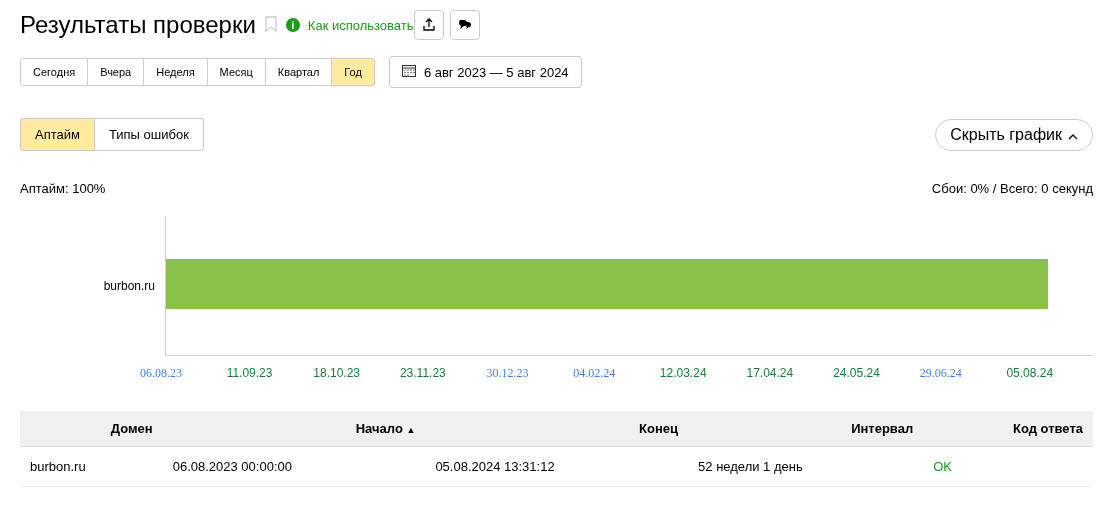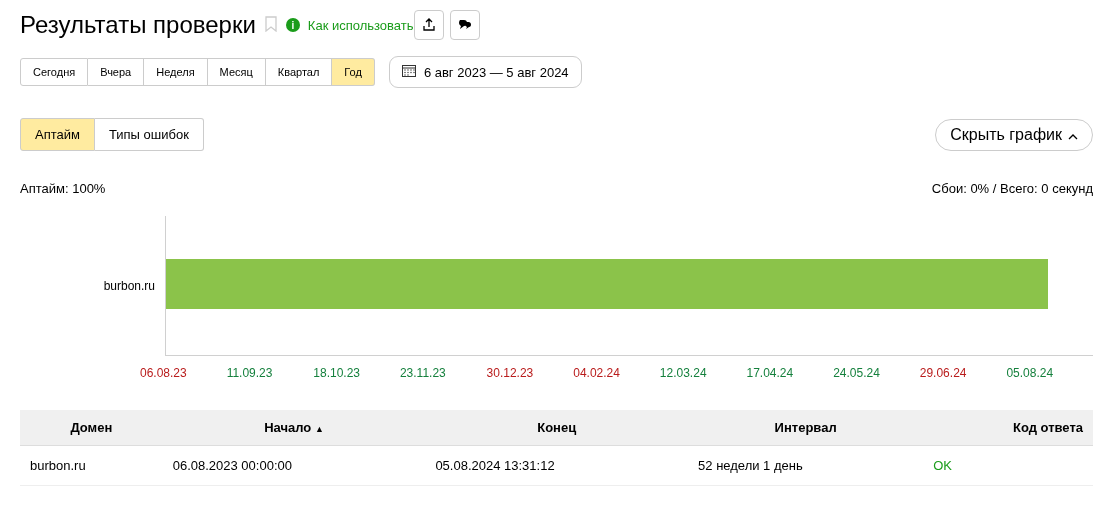--- a/index.html
+++ b/index.html
@@ -12,43 +12,43 @@
   .howto { color: #1a9c1a; font-size: 13px; }
   .header-actions { display: flex; gap: 6px; }
   .icon-btn { width: 30px; height: 30px; border: 1px solid #ccc; border-radius: 4px; background: #fff; display: inline-flex; align-items: center; justify-content: center; cursor: pointer; font-size: 14px; }
   .controls-row { display: flex; align-items: center; gap: 14px; margin-bottom: 30px; }
   .btn-group { display: inline-flex; }
   .btn-group button { border: 1px solid #ccc; background: #fff; padding: 7px 12px; font-size: 11px; cursor: pointer; }
   .btn-group button + button { border-left: none; }
   .btn-group button:first-child { border-radius: 3px 0 0 3px; }
   .btn-group button:last-child { border-radius: 0 3px 3px 0; }
   .btn-group button.active { background: #ffeba0; }
-  .date-range { border: 1px solid #ccc; border-radius: 9px; padding: 7px 12px; display: inline-flex; align-items: center; gap: 8px; cursor: pointer; }
+  .date-range { border: 1px solid #ccc; border-radius: 3px; padding: 7px 12px; display: inline-flex; align-items: center; gap: 8px; cursor: pointer; }
   .cal-icon { font-size: 13px; }
   .tabs-row { display: flex; align-items: center; justify-content: space-between; margin-bottom: 30px; }
   .tab-group { display: inline-flex; }
   .tab-group button { border: 1px solid #ccc; background: #fff; padding: 8px 14px; font-size: 13px; cursor: pointer; }
   .tab-group button + button { border-left: none; }
   .tab-group button:first-child { border-radius: 3px 0 0 3px; }
   .tab-group button:last-child { border-radius: 0 3px 3px 0; }
   .tab-group button.active { background: #ffeba0; }
   .toggle-chart { border: 1px solid #ccc; border-radius: 20px; padding: 6px 14px; background: #fff; cursor: pointer; display: inline-flex; align-items: center; gap: 6px; font-size: 16px; }
   .stats-row { display: flex; justify-content: space-between; font-size: 13px; margin-bottom: 20px; }
   .chart { position: relative; margin-bottom: 30px; }
   .chart-body { display: flex; align-items: stretch; }
   .chart-label { width: 145px; display: flex; align-items: center; justify-content: flex-end; padding-right: 10px; font-size: 12px; }
   .chart-area { flex: 1; height: 140px; border-left: 1px solid #d0d0d0; border-bottom: 1px solid #d0d0d0; position: relative; background: #fff; }
   .bar { position: absolute; left: 0; right: 45px; top: 43px; height: 50px; background: #8bc34a; }
   .ticks { display: flex; margin-left: 145px; padding-top: 10px; }
   .tick { flex: 1; text-align: left; font-size: 12px; color: #15803d; }
-  .tick.red { color: #b91c1c; }
+  .tick.red { color: #3b82f6; font-family: Liberation Serif, serif; }
   .tick:first-child { margin-left: -25px; }
   table { width: 100%; border-collapse: collapse; font-size: 13px; }
   thead tr { background: #f0f0f0; }
-  th { text-align: center; padding: 10px 10px; font-weight: bold; border-bottom: 1px solid #ddd; }
+  th { text-align: right; padding: 10px 10px; font-weight: bold; border-bottom: 1px solid #ddd; }
   th:last-child { text-align: right; }
   td { padding: 12px 10px; border-bottom: 1px solid #eee; }
   td:last-child { text-align: left; }
   .ok { color: #1a9c1a; }
   .sort-arrow { font-size: 9px; }
 </style>
 </head>
 <body>
 
 <div class="header-row">

